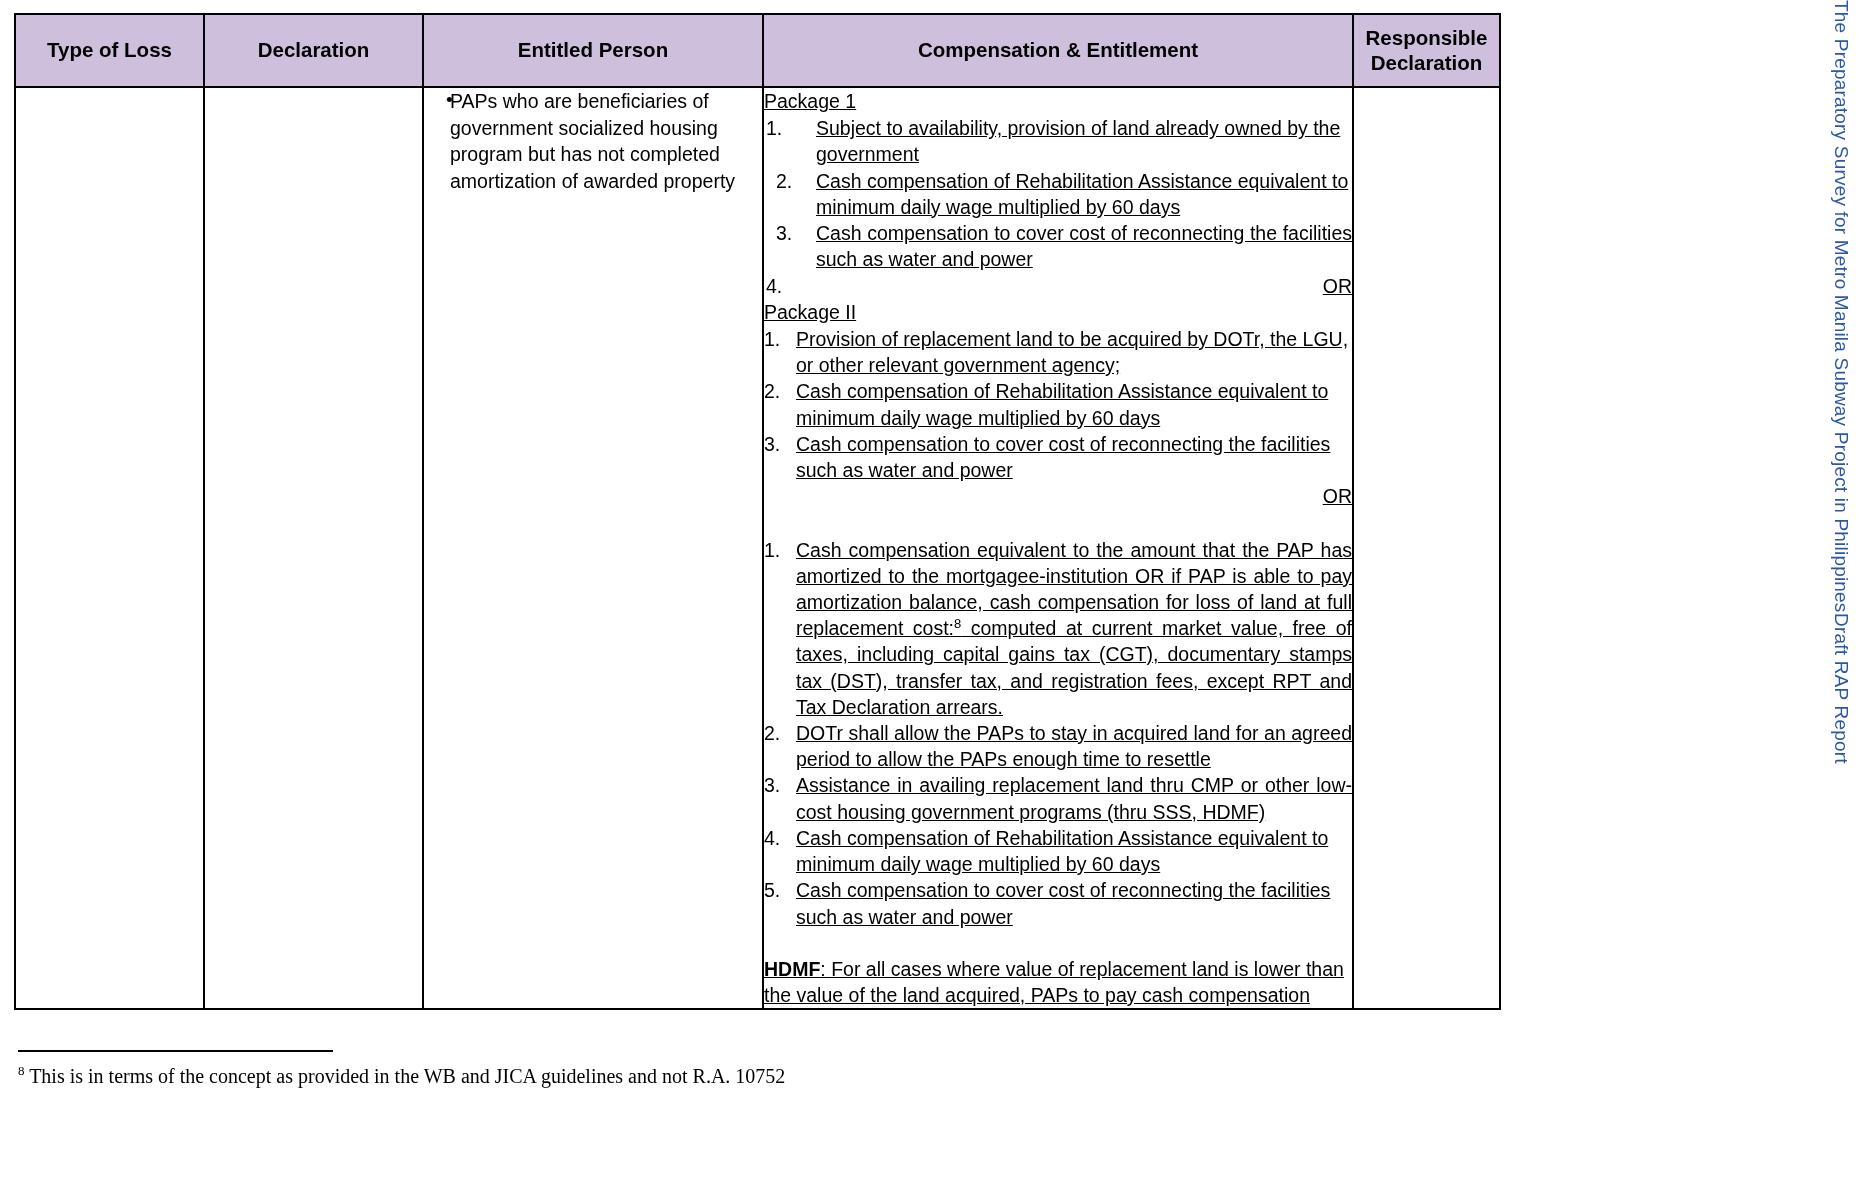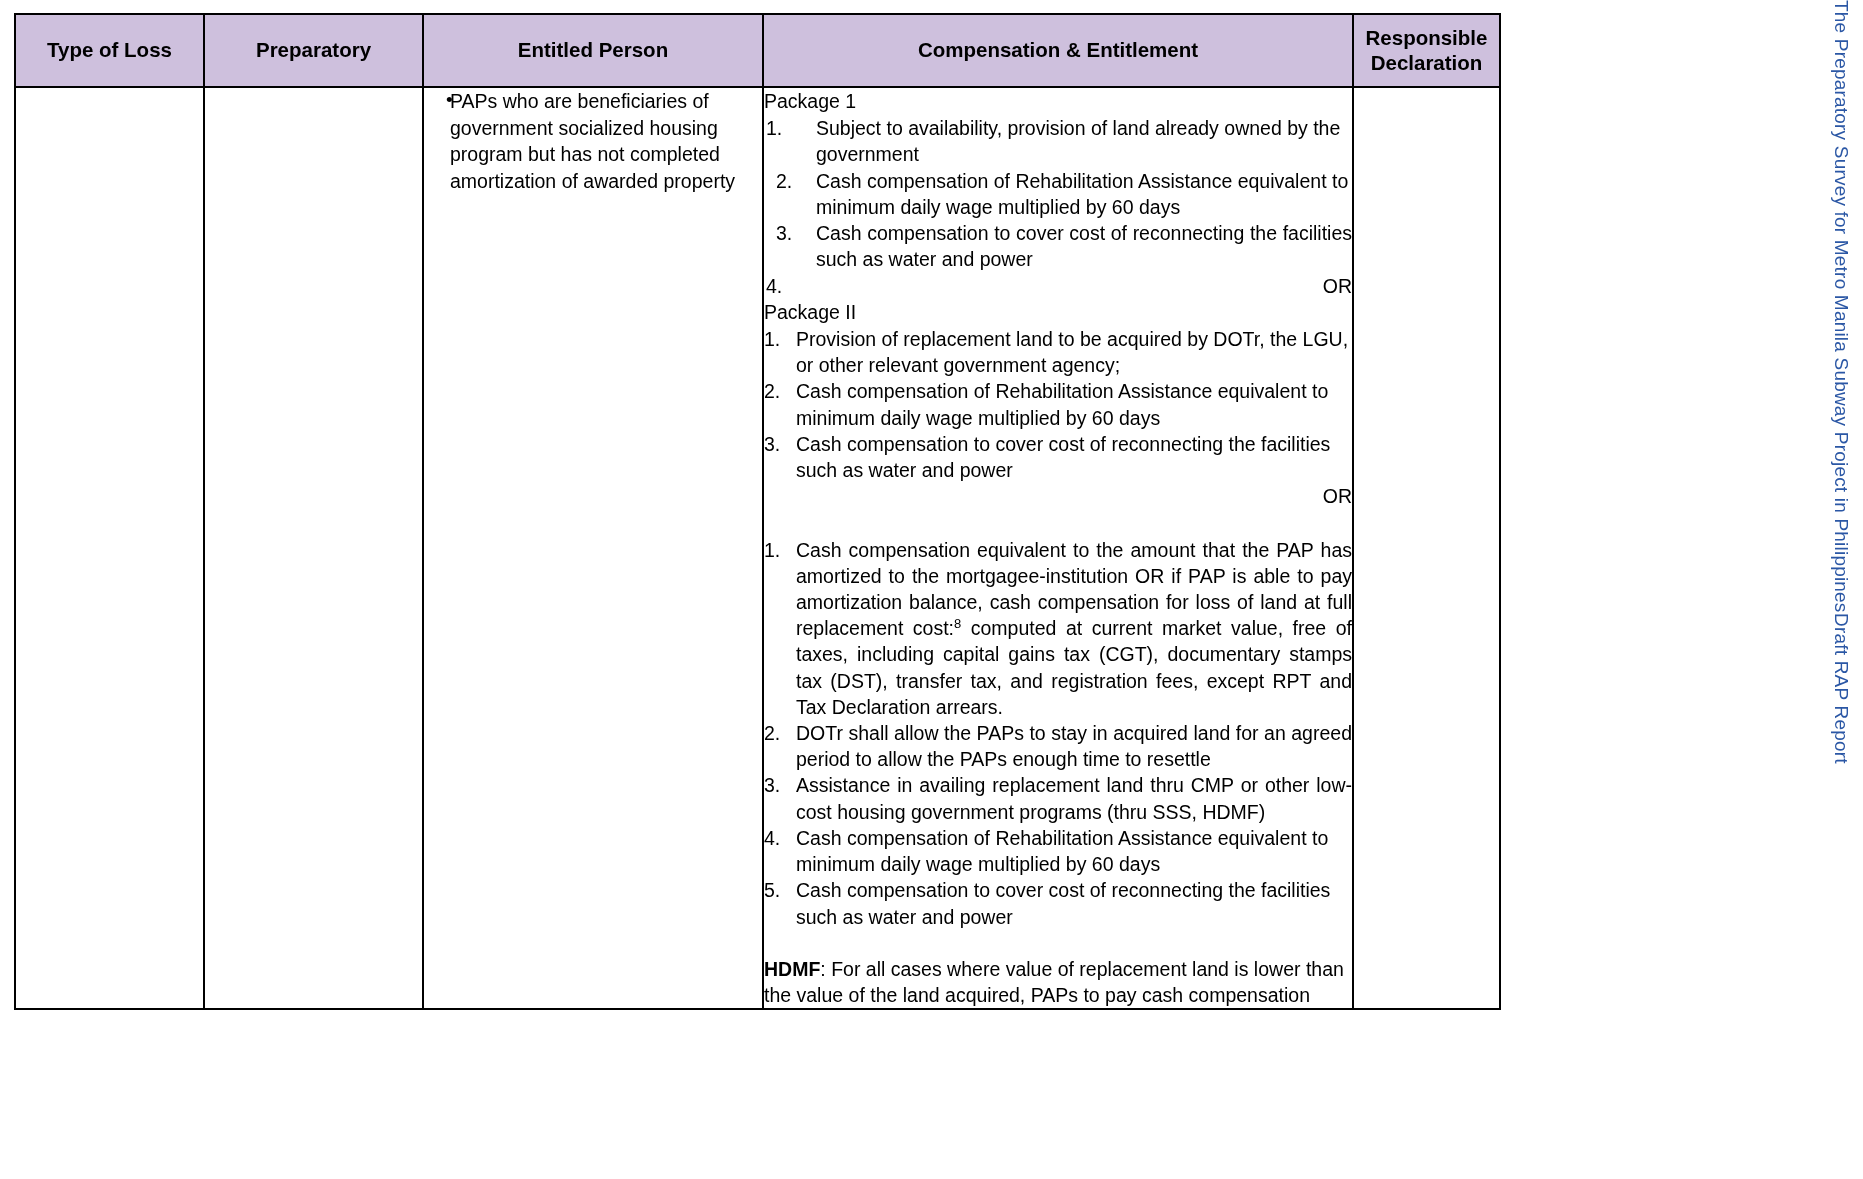--- a/index.html
+++ b/index.html
@@ -81,20 +81,21 @@
     left: 22px;
     top: -1px;
     font-size: 19px;
   }
 
   
   .comp-cell {
     padding: 9px 10px 0 10px;
     font-size: 19.5px;
     line-height: 1.345;
+    text-decoration: underline;
   }
   .pkg-title {
     margin: 0 0 1px 0;
   }
   ol.numlist {
     list-style: none;
     margin: 0;
     padding: 0;
   }
   ol.numlist > li {
@@ -195,21 +196,21 @@
       <colgroup>
         <col class="col-loss">
         <col class="col-app">
         <col class="col-person">
         <col class="col-comp">
         <col class="col-org">
       </colgroup>
       <thead>
         <tr>
           <th>Type of Loss</th>
-          <th>Preparatory</th>
+          <th>Declaration</th>
           <th>Entitled Person</th>
           <th>Compensation &amp; Entitlement</th>
           <th>Responsible Declaration</th>
         </tr>
       </thead>
       <tbody>
         <tr>
 
           <td class="cell-body"></td>
 
@@ -281,20 +282,24 @@
             <div class="note-block"><b>HDMF</b><span>: For all cases where value of replacement land is lower than the value of the land acquired, PAPs to pay cash compensation</span></div>
 
           </td>
 
           <td class="cell-body"></td>
         </tr>
       </tbody>
     </table>
   </div>
 
+  <div class="footnote-area">
+    <div class="footnote-rule"></div>
+    <div class="footnote-text"><sup>8</sup><span> This is in terms of the concept as provided in the WB and JICA guidelines and not R.A. 10752</span></div>
+  </div>
 
   <div class="side-text">
     <div class="side-stack">
       <div class="side-col">The Preparatory Survey for Metro Manila Subway Project in Philippines</div>
       <div class="side-col second">Draft RAP Report</div>
     </div>
   </div>
 
 </div>
 

